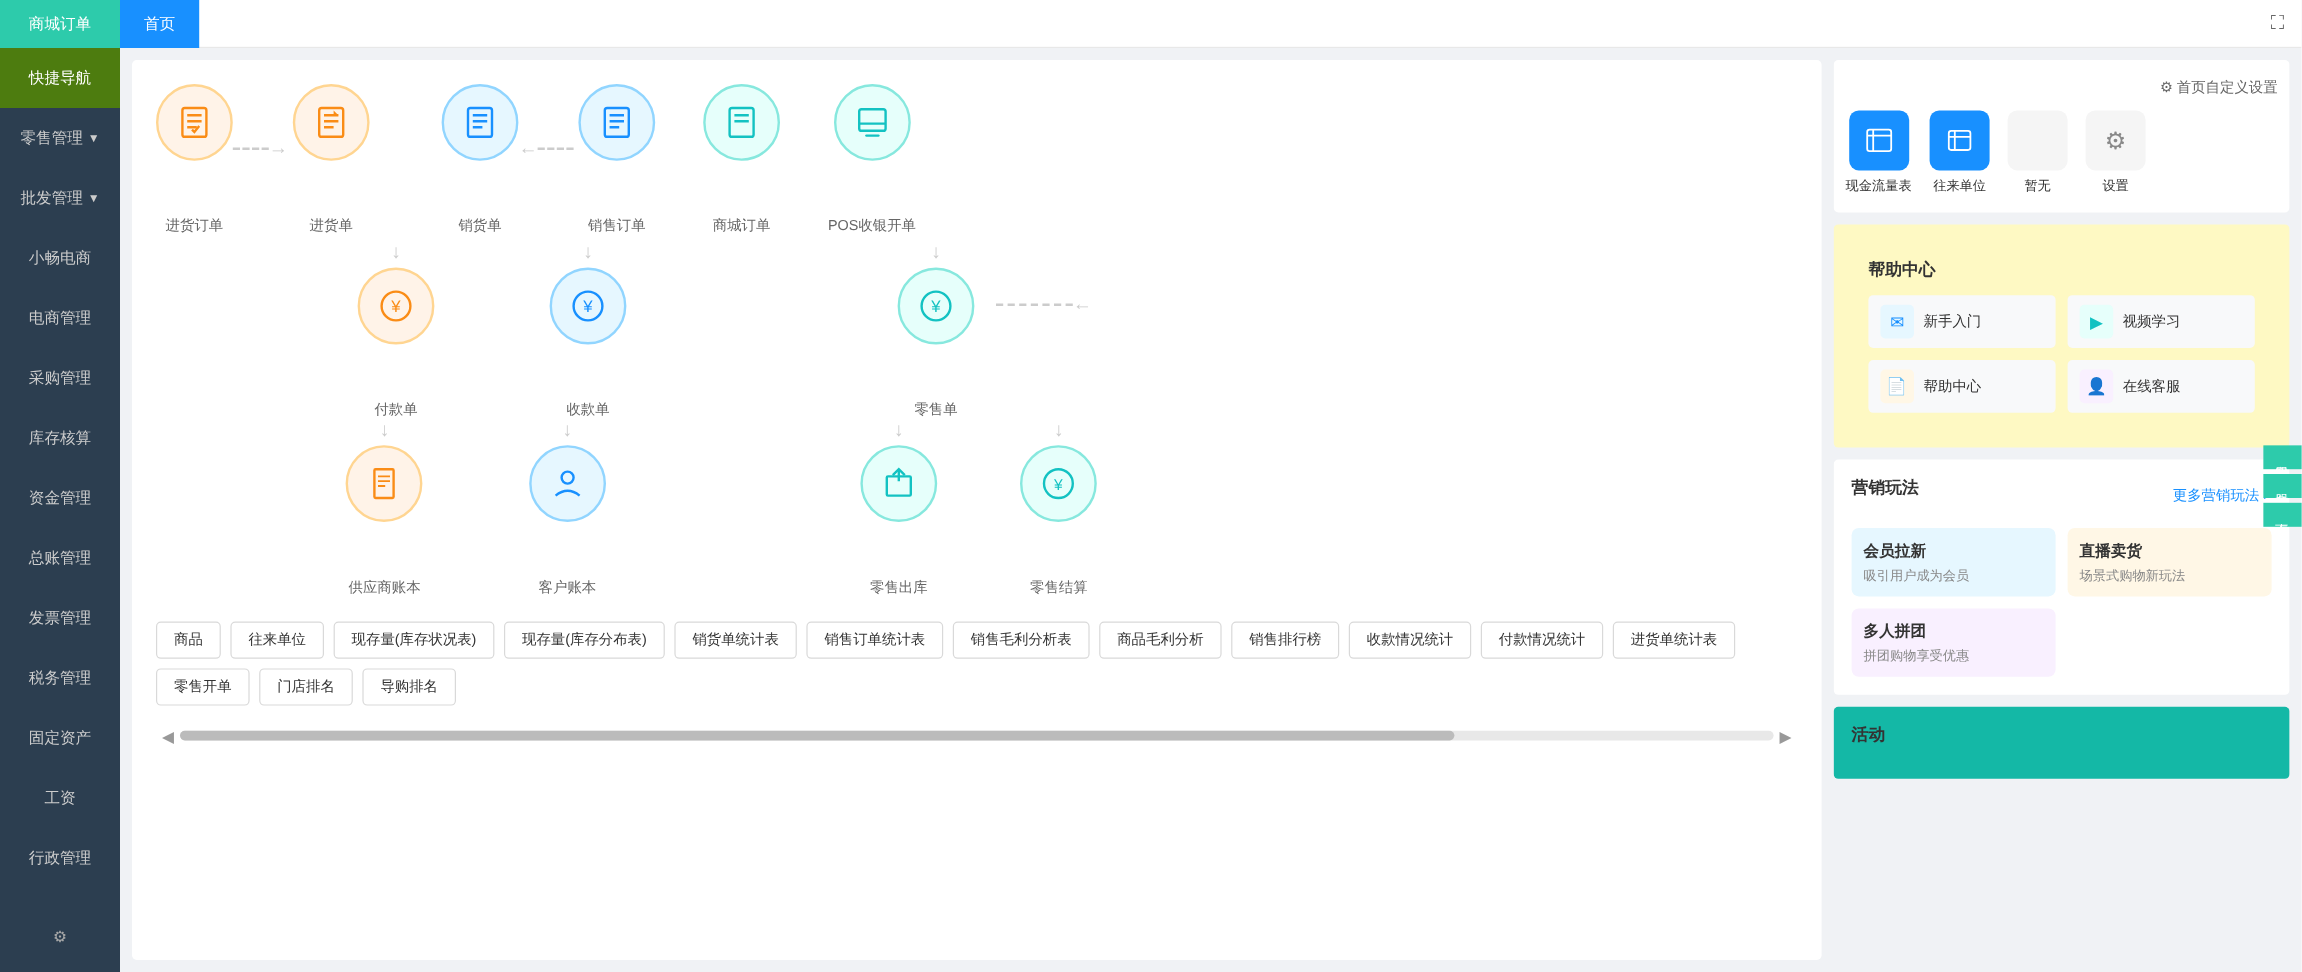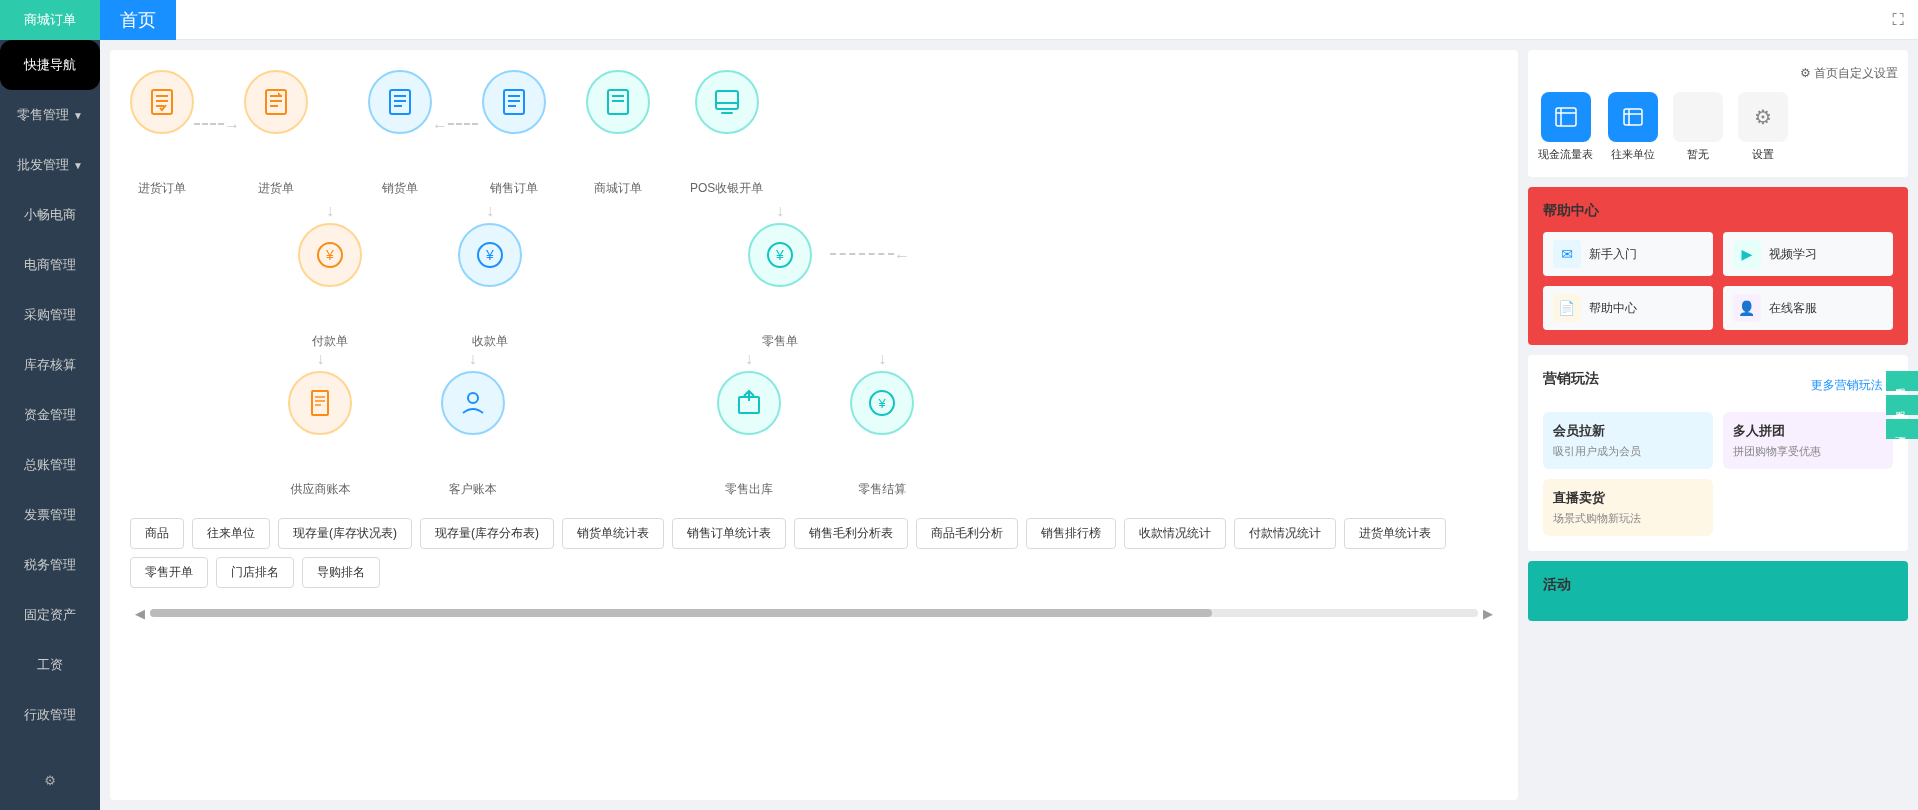--- a/index.html
+++ b/index.html
@@ -1,31 +1,31 @@
 <!DOCTYPE html>
 <html><head>
   <meta charset="utf-8">
   <style>
     * { box-sizing: border-box; margin: 0; padding: 0; }
     body { font-family: 'Microsoft YaHei', Arial, sans-serif; font-size: 13px; background: #f0f2f5; display: flex; flex-direction: column; height: 810px; overflow: hidden; }
 
     
     .top-bar { height: 40px; background: #fff; display: flex; align-items: center; border-bottom: 1px solid #e8e8e8; flex-shrink: 0; }
     .search-menu { width: 100px; height: 40px; background: #2dcbab; display: flex; align-items: center; justify-content: center; color: #fff; font-size: 13px; cursor: pointer; flex-shrink: 0; }
-    .tab-home { height: 40px; padding: 0 20px; background: #1890ff; color: #fff; display: flex; align-items: center; font-size: 18px; cursor: pointer; }
+    .tab-home { height: 40px; padding: 0 20px; background: #1890ff; color: #fff; display: flex; align-items: center; font-size: 13px; cursor: pointer; }
     .top-right { margin-left: auto; padding-right: 10px; display: flex; align-items: center; }
     .expand-icon { width: 20px; height: 20px; display: flex; align-items: center; justify-content: center; cursor: pointer; color: #666; font-size: 16px; }
 
     
     .main-layout { display: flex; flex: 1; overflow: hidden; }
 
     
     .sidebar { width: 100px; background: #2c3e50; color: #fff; display: flex; flex-direction: column; flex-shrink: 0; overflow-y: auto; }
     .sidebar-item { height: 50px; display: flex; align-items: center; justify-content: center; cursor: pointer; font-size: 13px; color: #ccc; position: relative; }
-    .sidebar-item.active { background: #000000; color: #fff; border-radius: 12px; }
+    .sidebar-item.active { background: #4d7c0f; color: #fff; }
     .sidebar-item .arrow { margin-left: 4px; font-size: 10px; }
     .sidebar-bottom { margin-top: auto; padding: 10px 0; }
     .sidebar-gear { height: 40px; display: flex; align-items: center; justify-content: center; cursor: pointer; color: #aaa; }
 
     
     .content-area { flex: 1; display: flex; flex-direction: column; overflow: hidden; }
 
     
     .content-split { display: flex; flex: 1; overflow: hidden; }
 
@@ -40,21 +40,21 @@
     .quick-nav-header { display: flex; justify-content: flex-end; align-items: center; margin-bottom: 10px; font-size: 12px; color: #666; cursor: pointer; }
     .quick-nav-icons { display: flex; gap: 15px; }
     .quick-nav-item { display: flex; flex-direction: column; align-items: center; gap: 5px; cursor: pointer; }
     .quick-nav-item .icon-box { width: 50px; height: 50px; background: #e6f7ff; border-radius: 8px; display: flex; align-items: center; justify-content: center; font-size: 20px; color: #1890ff; }
     .quick-nav-item .icon-box.blue { background: #1890ff; color: #fff; }
     .quick-nav-item .icon-box.gray { background: #f5f5f5; color: #bbb; }
     .quick-nav-item .icon-box.gear { background: #f5f5f5; color: #888; }
     .quick-nav-item span { font-size: 11px; color: #333; }
 
     
-    .help-center { background: #ef4444; border-radius: 4px; padding: 15px; }
+    .help-center { background: #fef9c3; border-radius: 4px; padding: 29px; }
     .section-title { font-size: 14px; font-weight: bold; color: #333; margin-bottom: 12px; }
     .help-grid { display: grid; grid-template-columns: 1fr 1fr; gap: 10px; }
     .help-item { display: flex; align-items: center; gap: 8px; padding: 8px 10px; background: #f8f9fa; border-radius: 4px; cursor: pointer; }
     .help-item .h-icon { width: 28px; height: 28px; border-radius: 4px; display: flex; align-items: center; justify-content: center; font-size: 14px; }
     .help-item .h-icon.blue { background: #e6f7ff; color: #1890ff; }
     .help-item .h-icon.green { background: #e6fffb; color: #13c2c2; }
     .help-item .h-icon.orange { background: #fff7e6; color: #fa8c16; }
     .help-item .h-icon.purple { background: #f9f0ff; color: #722ed1; }
     .help-item span { font-size: 12px; color: #333; }
 
@@ -424,27 +424,27 @@
         <div class="marketing">
           <div class="marketing-header">
             <div class="section-title">营销玩法</div>
             <div class="marketing-more">更多营销玩法 &gt;</div>
           </div>
           <div class="marketing-grid">
             <div class="marketing-item light-blue">
               <div class="m-title">会员拉新</div>
               <div class="m-sub">吸引用户成为会员</div>
             </div>
+            <div class="marketing-item light-orange">
+              <div class="m-title">直播卖货</div>
+              <div class="m-sub">场景式购物新玩法</div>
+            </div>
             <div class="marketing-item light-purple">
               <div class="m-title">多人拼团</div>
               <div class="m-sub">拼团购物享受优惠</div>
-            </div>
-            <div class="marketing-item light-orange">
-              <div class="m-title">直播卖货</div>
-              <div class="m-sub">场景式购物新玩法</div>
             </div>
           </div>
         </div>
 
         <div class="activity">
           <div class="section-title">活动</div>
         </div>
 
       </div>
 

